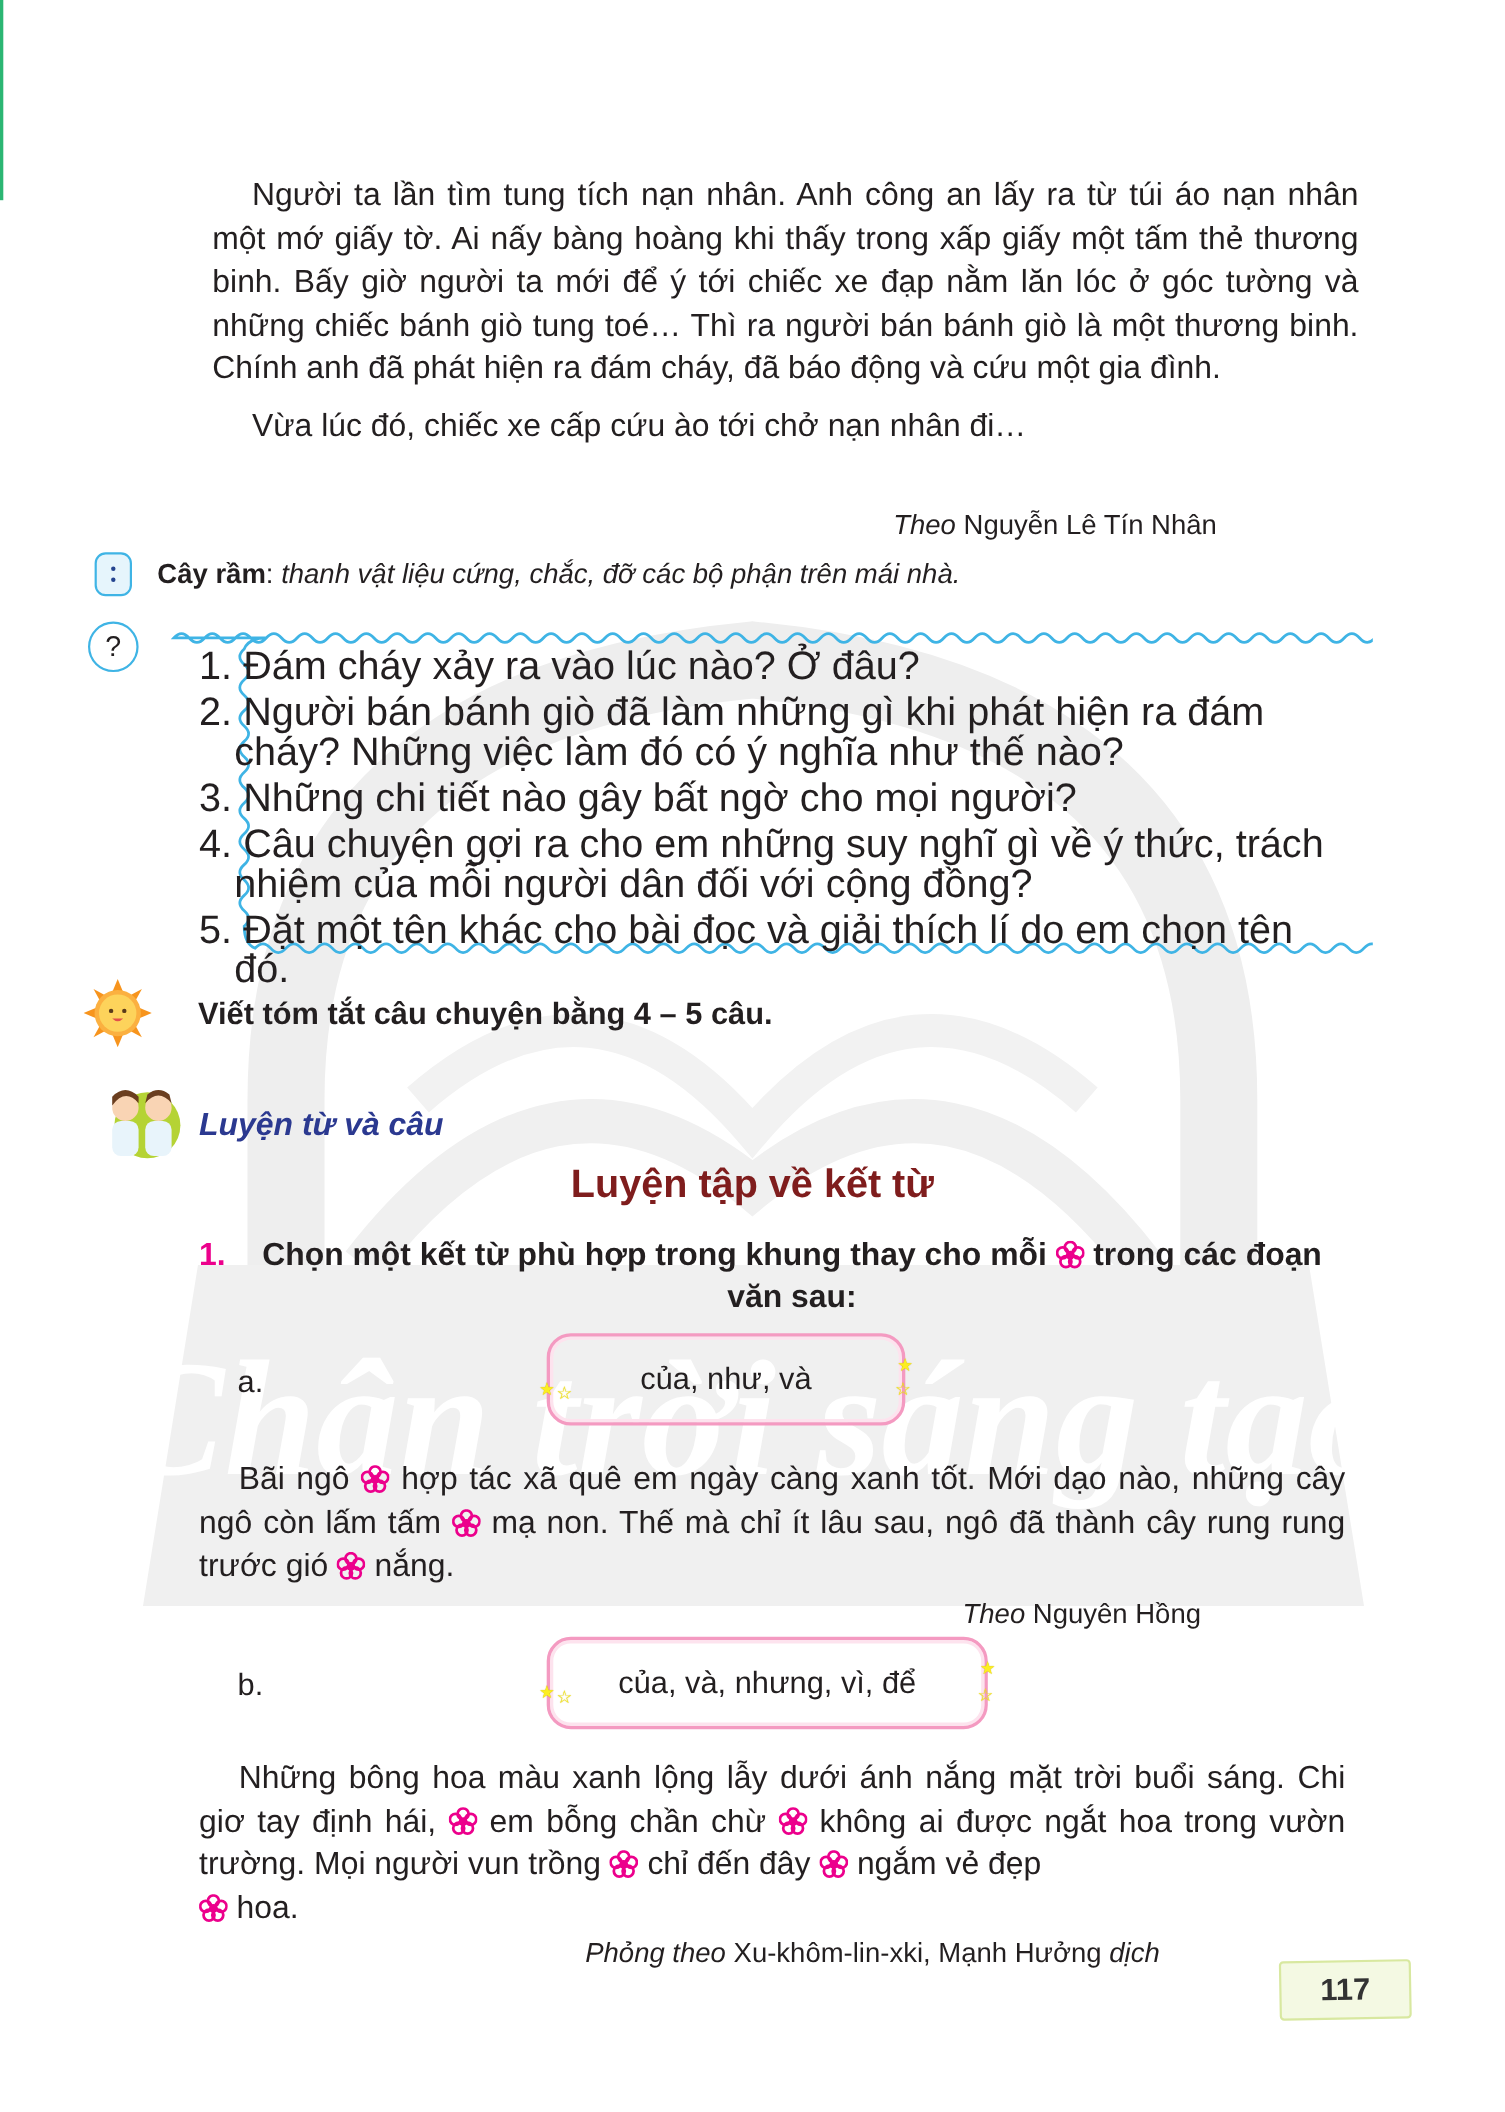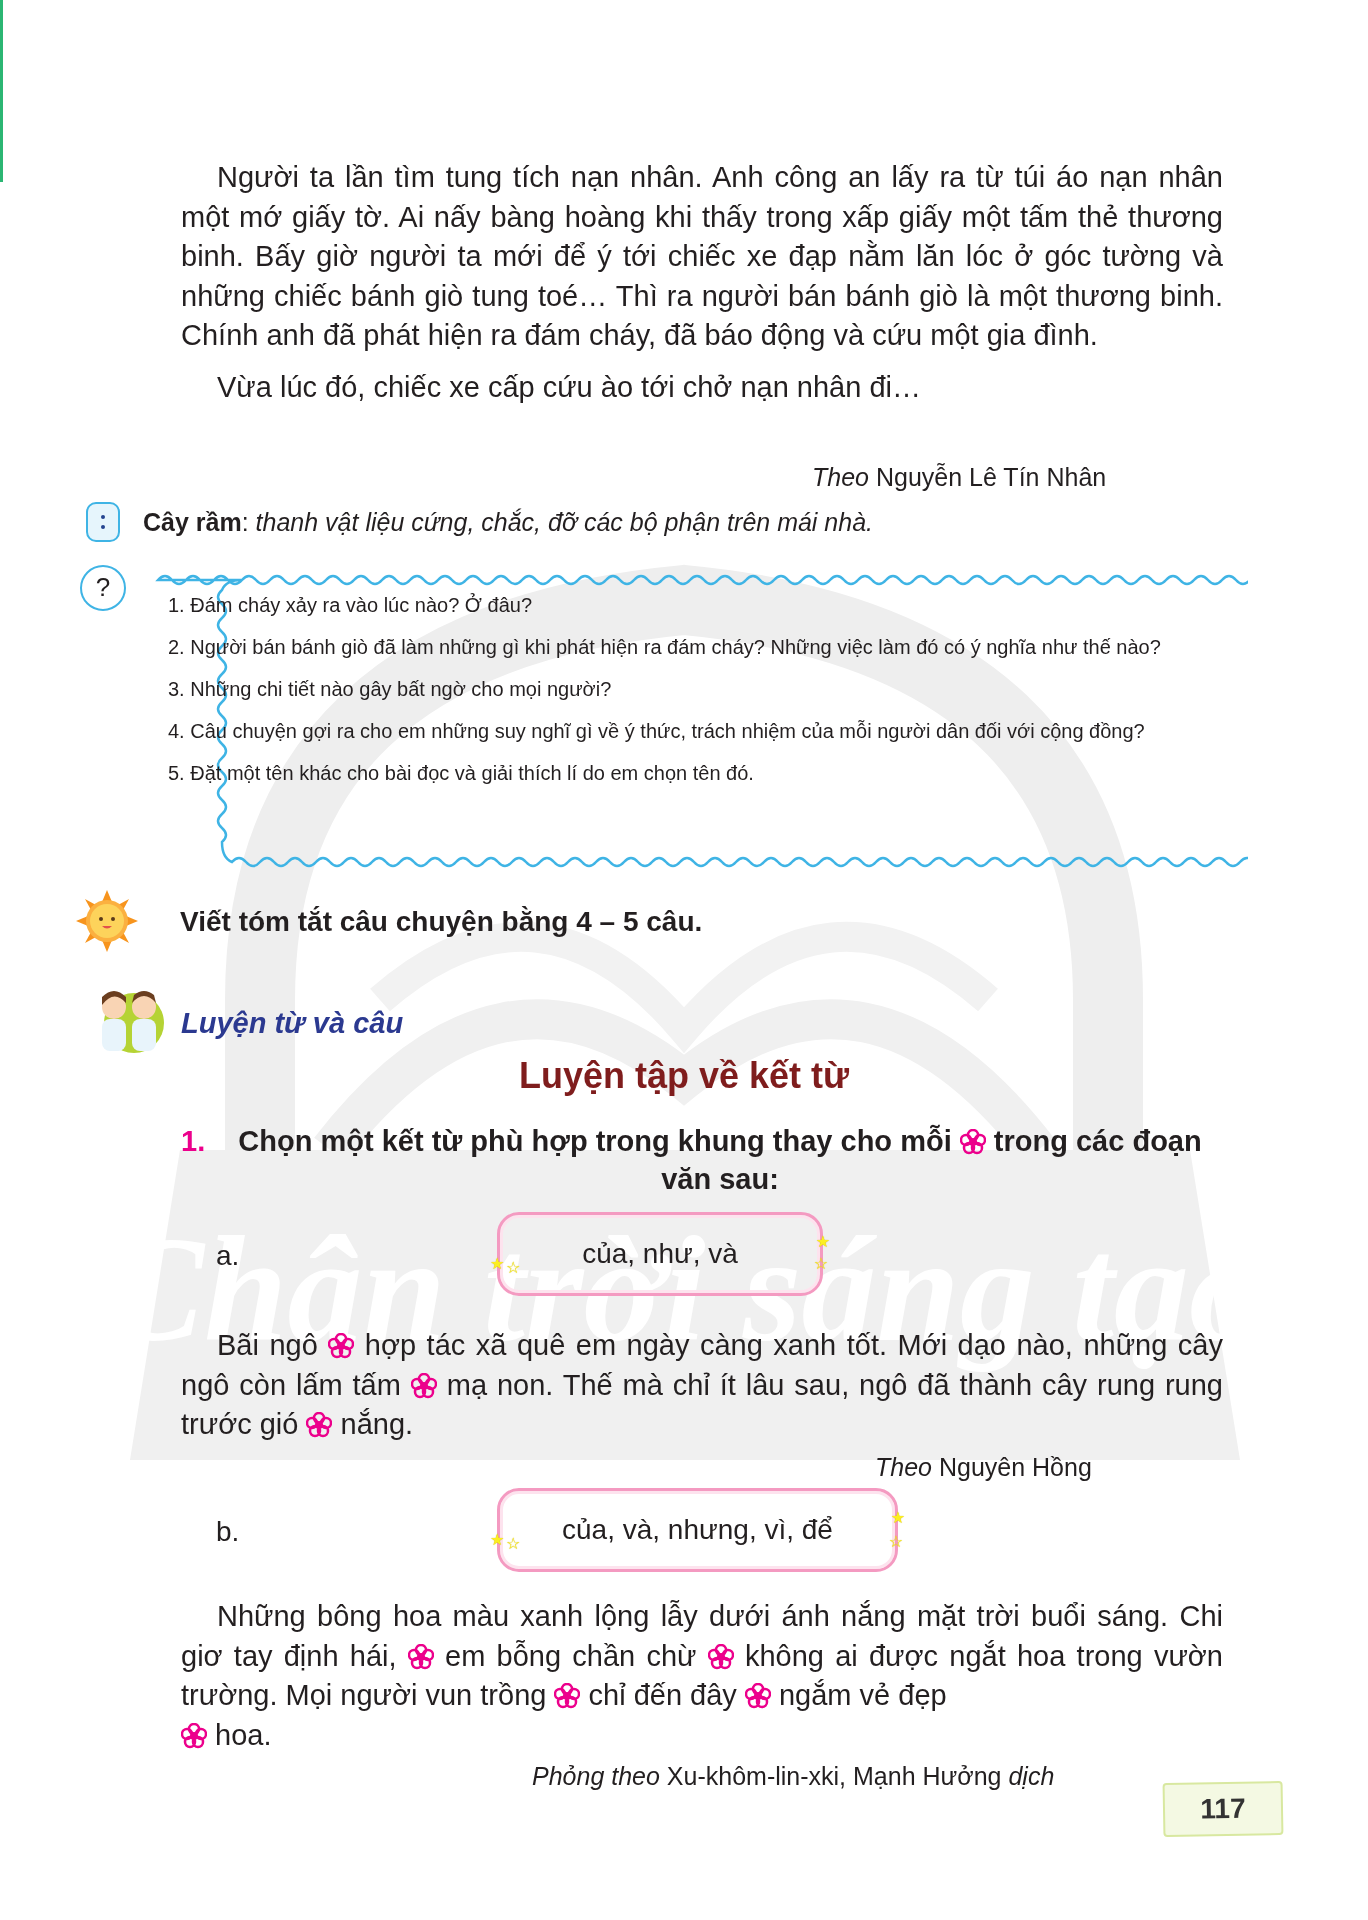--- a/index.html
+++ b/index.html
@@ -10,21 +10,21 @@
   .abs { position:absolute; z-index:1; }
   .para { position:absolute; left:181px; width:1042px; font-size:29px; line-height:39.5px; text-align:justify; z-index:1; }
   .para p { margin:0; text-indent:36px; }
   .credit { font-size:25px; z-index:1; position:absolute; }
   .credit i { font-style:italic; }
   .note-icon { position:absolute; left:86px; top:502px; width:30px; height:36px; border:2px solid #3fb4e5; border-radius:10px; background:#e6f5fc; }
   .note-icon span { position:absolute; left:13px; width:4px; height:4px; border-radius:50%; background:#24448f; }
   .note-text { position:absolute; left:143px; top:508px; font-size:25px; }
   .q-icon { position:absolute; left:80px; top:565px; width:42px; height:42px; border:2px solid #3fb4e5; border-radius:50%; text-align:center; line-height:40px; font-size:26px; }
   .qbox { position:absolute; left:138px; top:568px; width:1110px; height:300px; z-index:1; }
-  .qlist { position:absolute; left:168px; top:587px; width:1040px; font-size:20px; line-height:36px; z-index:2; }
+  .qlist { position:absolute; left:181px; top:587px; width:1040px; font-size:36px; line-height:36px; z-index:2; }
   .qitem { padding-left:32px; text-indent:-32px; margin-bottom:6px; }
   .sun { position:absolute; left:76px; top:890px; width:62px; height:62px; z-index:1; }
   .task { position:absolute; left:180px; top:906px; font-size:28px; font-weight:bold; z-index:1; }
   .section-icon { position:absolute; left:88px; top:985px; width:82px; height:70px; z-index:1; }
   .section-label { position:absolute; left:181px; top:1007px; font-size:29px; font-style:italic; font-weight:bold; color:#2b3990; z-index:1; }
   .lesson-title { position:absolute; left:0; width:1368px; top:1055px; text-align:center; font-size:36px; font-weight:bold; color:#7f1d1d; z-index:1; }
   .ex-title { position:absolute; left:181px; top:1122px; width:1042px; font-size:29px; font-weight:bold; line-height:38px; z-index:1; }
   .ex-num { color:#ec008c; position:absolute; left:0; }
   .ex-body { padding-left:36px; display:block;text-align:center; }
   .flower { display:inline-block; width:26px; height:26px; vertical-align:-4px; }
@@ -39,21 +39,21 @@
 <div class="green-bar"></div>
 
 <svg class="watermark" viewBox="0 0 1368 1920">
   <path d="M260 1420 L260 1000 Q260 640 684 600 Q1108 640 1108 1000 L1108 1420" fill="none" stroke="#eeeeee" stroke-width="70"></path>
   <path d="M330 1150 Q500 930 684 1080 Q868 930 1038 1150" fill="none" stroke="#f0f0f0" stroke-width="40"></path>
   <path d="M380 1000 Q540 860 684 1030 Q828 860 988 1000" fill="none" stroke="#f2f2f2" stroke-width="30"></path>
   <polygon points="180,1150 1190,1150 1240,1460 130,1460" fill="#f0f0f0"></polygon>
   <text x="684" y="1340" text-anchor="middle" font-family="Liberation Serif, serif" font-style="italic" font-weight="bold" font-size="150" fill="#ffffff">Chân trời sáng tạo</text>
 </svg>
 
-<div class="para" style="top:158px;">
+<div class="para" style="top:158px;margin-left:12px;">
   <p>Người ta lần tìm tung tích nạn nhân. Anh công an lấy ra từ túi áo nạn nhân một mớ giấy tờ. Ai nấy bàng hoàng khi thấy trong xấp giấy một tấm thẻ thương binh. Bấy giờ người ta mới để ý tới chiếc xe đạp nằm lăn lóc ở góc tường và những chiếc bánh giò tung toé… Thì ra người bán bánh giò là một thương binh. Chính anh đã phát hiện ra đám cháy, đã báo động và cứu một gia đình.</p>
   <p style="margin-top:12px;">Vừa lúc đó, chiếc xe cấp cứu ào tới chở nạn nhân đi…</p>
 </div>
 <div class="credit" style="left:812px; top:463px;">
   <i>Theo</i>
   <span>Nguyễn Lê Tín Nhân</span>
 </div>
 
 <div class="note-icon abs">
   <span style="top:11px;"></span>

